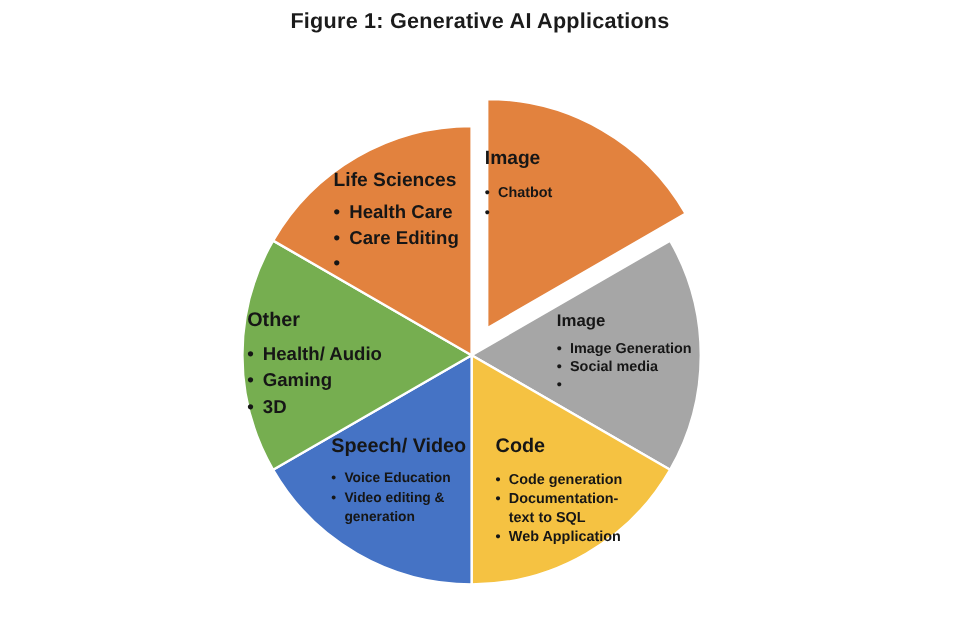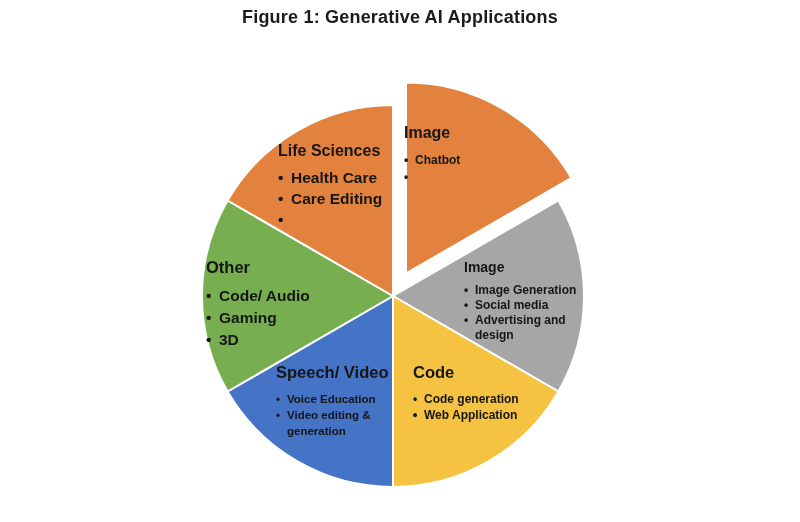--- a/index.html
+++ b/index.html
@@ -37,42 +37,42 @@
         <ul style="font-size: 12px; margin-top: 10px;">
           <li style="padding-left: 11px; line-height: 16.5px;"><span class="b">•</span><span>Chatbot</span></li>
           <li style="padding-left: 11px; line-height: 16.5px;"><span class="b">•</span></li>
         </ul>
       </div>
       <div class="slice-label" style="left: 464px; top: 259px; width: 140px;">
         <div class="t" style="font-size: 14px;">Image</div>
         <ul style="font-size: 12px; margin-top: 7px;">
           <li style="padding-left: 11px; line-height: 15.2px;"><span class="b">•</span><span>Image Generation</span></li>
           <li style="padding-left: 11px; line-height: 15.2px;"><span class="b">•</span><span>Social media</span></li>
-          <li style="padding-left: 11px; line-height: 15.2px;"><span class="b">•</span><span>Advertising and<br>design</span></li>
+          <li style="padding-left: 11px; line-height: 15.2px;"><span class="b">•</span></li>
         </ul>
       </div>
       <div class="slice-label" style="left: 413px; top: 363px; width: 132px;">
         <div class="t" style="font-size: 16.5px;">Code</div>
         <ul style="font-size: 12px; margin-top: 8px;">
           <li style="padding-left: 11px; line-height: 16px;"><span class="b">•</span><span>Code generation</span></li>
-          <li style="padding-left: 11px; line-height: 16px;"><span class="b">•</span></li>
+          <li style="padding-left: 11px; line-height: 16px;"><span class="b">•</span><span>Documentation-<br>text to SQL</span></li>
           <li style="padding-left: 11px; line-height: 16px;"><span class="b">•</span><span>Web Application</span></li>
         </ul>
       </div>
       <div class="slice-label" style="left: 276px; top: 363px; width: 132px;">
         <div class="t" style="font-size: 16.5px;">Speech/ Video</div>
         <ul style="font-size: 11.5px; margin-top: 8px;">
           <li style="padding-left: 11px; line-height: 16px;"><span class="b">•</span><span>Voice Education</span></li>
           <li style="padding-left: 11px; line-height: 16px;"><span class="b">•</span><span>Video editing &amp;<br>generation</span></li>
         </ul>
       </div>
       <div class="slice-label" style="left: 206px; top: 258px; width: 142px;">
         <div class="t" style="font-size: 16.5px;">Other</div>
         <ul style="font-size: 15.5px; margin-top: 7px;">
-          <li style="padding-left: 13px; line-height: 22px;"><span class="b">•</span><span>Code/ Audio</span></li>
+          <li style="padding-left: 13px; line-height: 22px;"><span class="b">•</span><span>Health/ Audio</span></li>
           <li style="padding-left: 13px; line-height: 22px;"><span class="b">•</span><span>Gaming</span></li>
           <li style="padding-left: 13px; line-height: 22px;"><span class="b">•</span><span>3D</span></li>
         </ul>
       </div>
       <div class="slice-label" style="left: 278px; top: 141px; width: 150px;">
         <div class="t" style="font-size: 16px;">Life Sciences</div>
         <ul style="font-size: 15.5px; margin-top: 7px;">
           <li style="padding-left: 13px; line-height: 21px;"><span class="b">•</span><span>Health Care</span></li>
           <li style="padding-left: 13px; line-height: 21px;"><span class="b">•</span><span>Care Editing</span></li>
           <li style="padding-left: 13px; line-height: 21px;"><span class="b">•</span></li>

